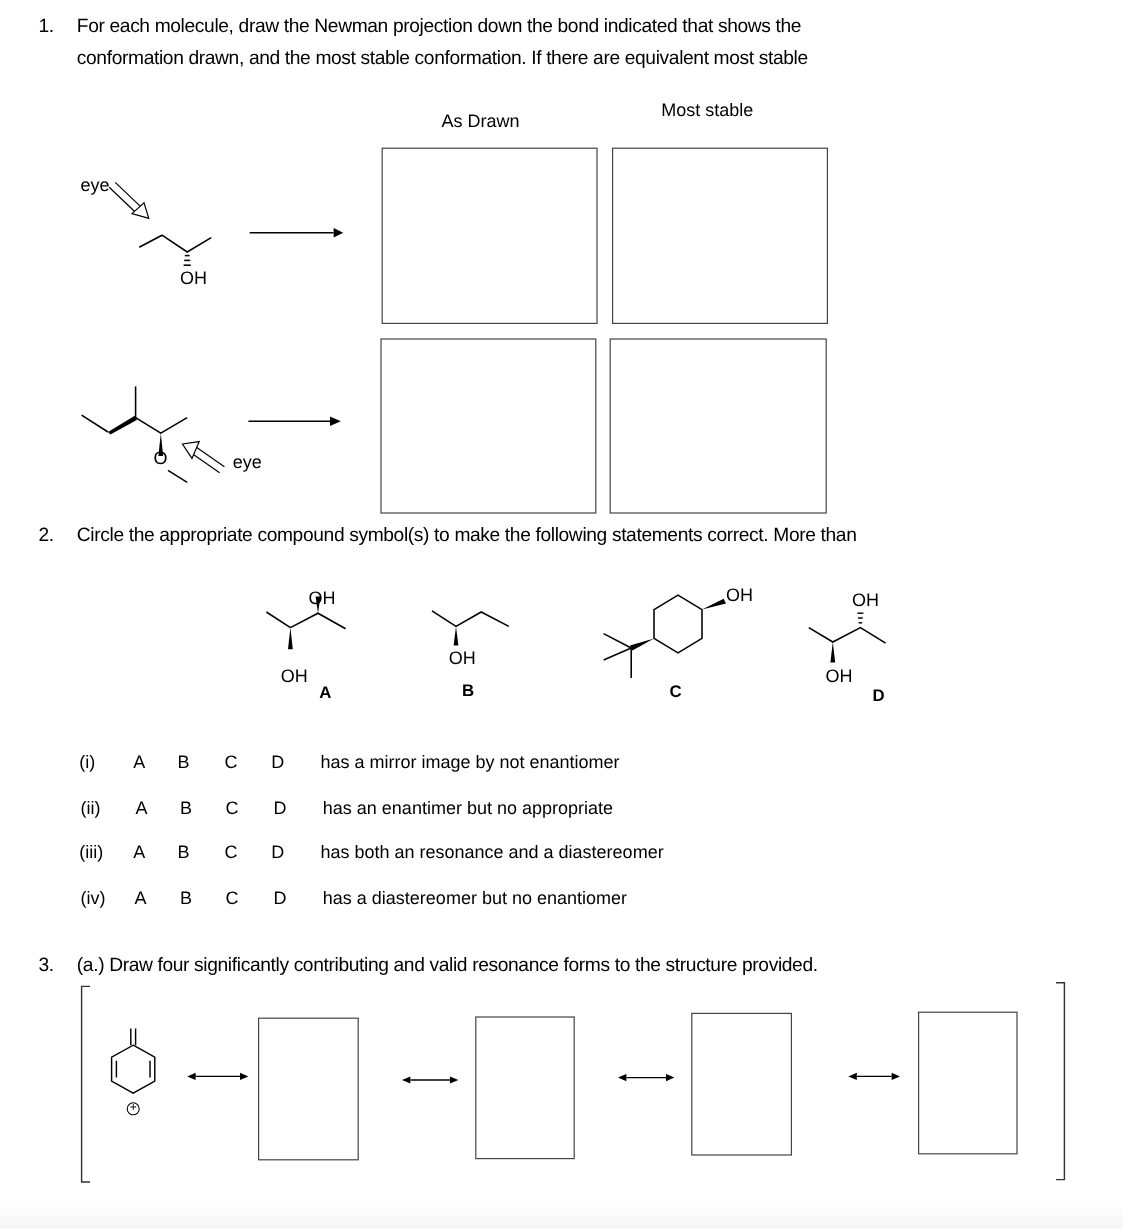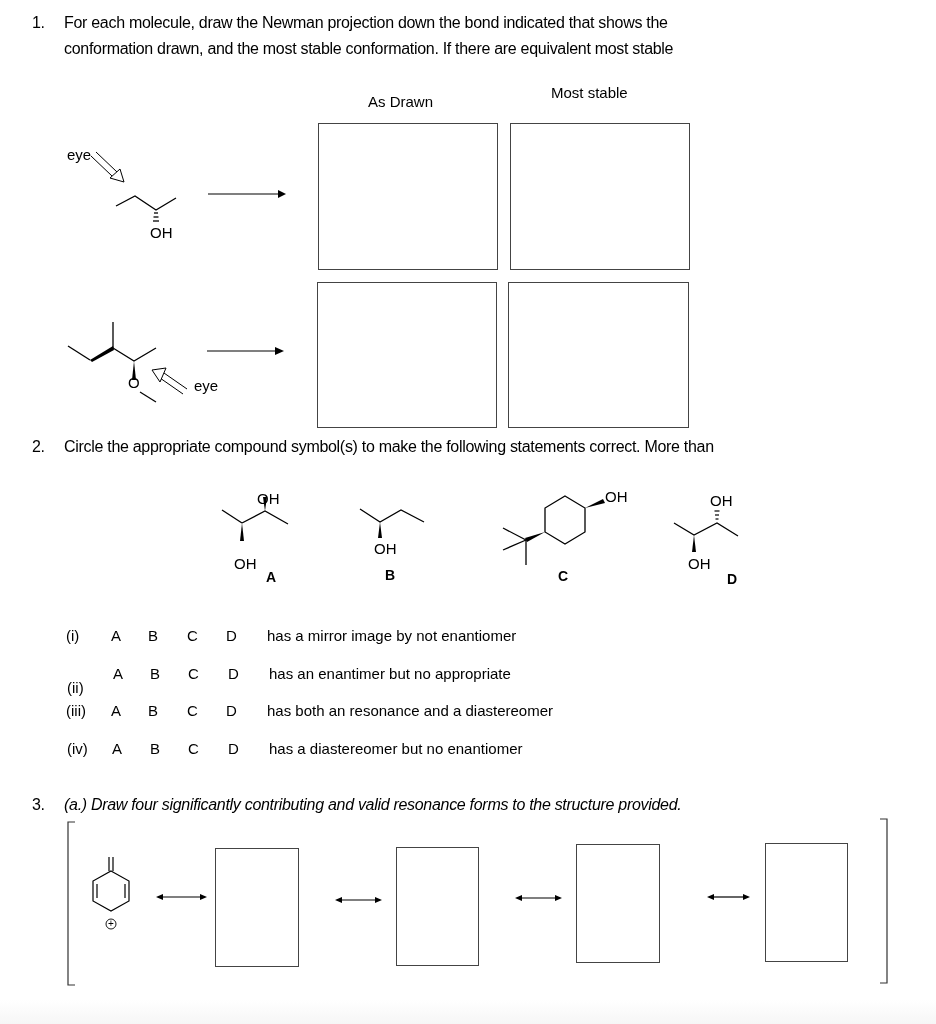--- a/index.html
+++ b/index.html
@@ -145,21 +145,21 @@
 
 <div class="row" style="top:627px;">
   <span style="left:0;">(i)</span>
   <span style="left:45px;">A</span>
   <span style="left:82px;">B</span>
   <span style="left:121px;">C</span>
   <span style="left:160px;">D</span>
   <span style="left:201px;">has a mirror image by not enantiomer</span>
 </div>
 <div class="row" style="top:665px;">
-  <span style="left:1px;margin-top:14px;">(ii)</span>
+  <span style="left:1px;">(ii)</span>
   <span style="left:47px;">A</span>
   <span style="left:84px;">B</span>
   <span style="left:122px;">C</span>
   <span style="left:162px;">D</span>
   <span style="left:203px;">has an enantimer but no appropriate</span>
 </div>
 <div class="row" style="top:702px;">
   <span style="left:0;">(iii)</span>
   <span style="left:45px;">A</span>
   <span style="left:82px;">B</span>
@@ -170,21 +170,21 @@
 <div class="row" style="top:740px;">
   <span style="left:1px;">(iv)</span>
   <span style="left:46px;">A</span>
   <span style="left:84px;">B</span>
   <span style="left:122px;">C</span>
   <span style="left:162px;">D</span>
   <span style="left:203px;">has a diastereomer but no enantiomer</span>
 </div>
 
 <div class="qtext qnum" style="top:792px;">3.</div>
-<div class="qtext qbody" style="top:792px;font-style:italic;">(a.) Draw four significantly contributing and valid resonance forms to the structure provided.</div>
+<div class="qtext qbody" style="top:792px;">(a.) Draw four significantly contributing and valid resonance forms to the structure provided.</div>
 
 <svg width="936" height="200" style="left:0; top:815px;">
   <polyline points="75,7 68,7 68,170 75,170" fill="none" stroke="#333" stroke-width="1.2"></polyline>
   <polyline points="880,4 887,4 887,168 880,168" fill="none" stroke="#333" stroke-width="1.2"></polyline>
 </svg>
 
 <svg width="80" height="110" style="left:80px; top:855px;">
   <line x1="29" y1="2" x2="29" y2="16" stroke="#000" stroke-width="1.2"></line>
   <line x1="33" y1="2" x2="33" y2="16" stroke="#000" stroke-width="1.2"></line>
   <polygon points="31,16 49,26 49,46 31,56 13,46 13,26" fill="none" stroke="#000" stroke-width="1.2"></polygon>

